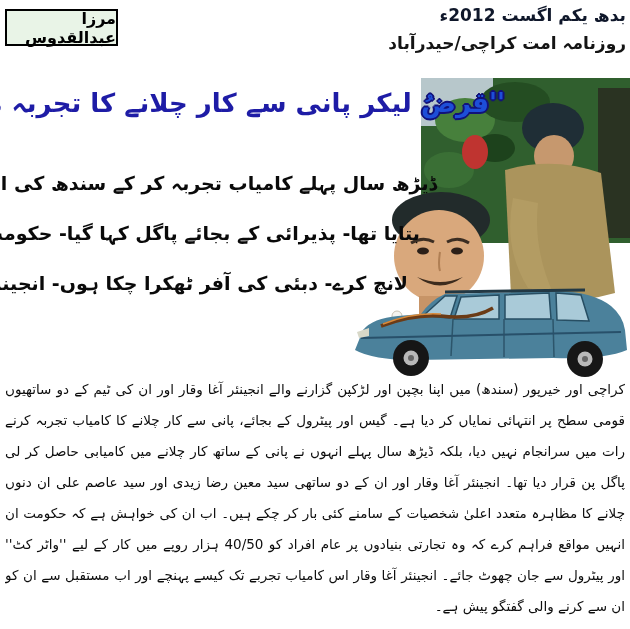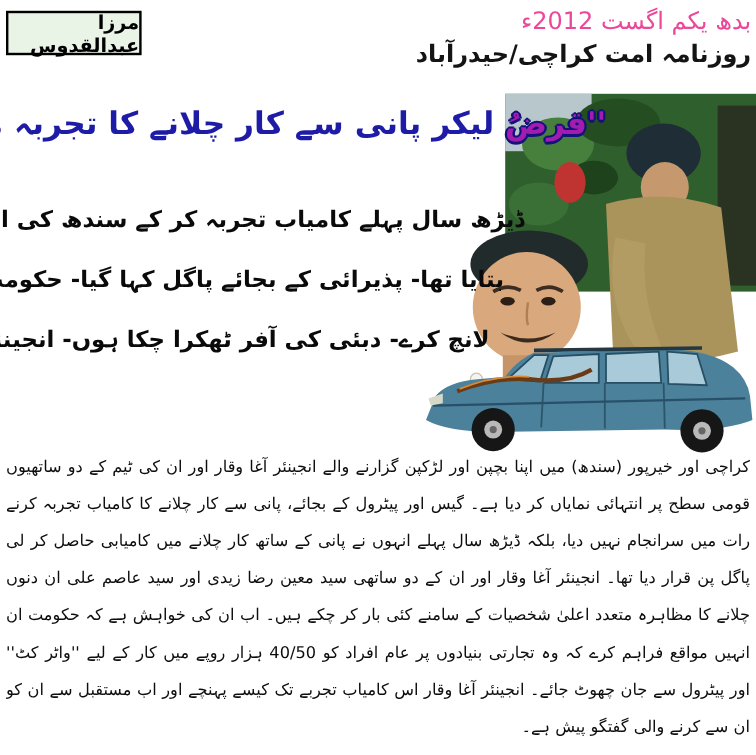--- a/index.html
+++ b/index.html
@@ -9,38 +9,38 @@
     overflow:hidden; font-family:"DejaVu Sans", sans-serif; direction:rtl;
   }
   
   .byline-box {
     position:absolute; left:5px; top:9px; width:113px; height:37px;
     background:#e9f4e7; border:2px solid #000;
     display:flex; align-items:center; justify-content:flex-start;
     font-size:16px; font-weight:bold; color:#000;
   }
   .date-line {
-    position:absolute; right:4px; top:5px; font-size:20px; font-weight:normal;
-    color:#ec4899; direction:rtl;
+    position:absolute; right:4px; top:5px; font-size:17px; font-weight:bold;
+    color:#0f172a; direction:rtl;
   }
   .paper-line {
-    position:absolute; right:4px; top:33px; font-size:20px; font-weight:bold;
+    position:absolute; right:4px; top:33px; font-size:17px; font-weight:bold;
     color:#141414; direction:rtl;
   }
   
   .photo-wrap { position:absolute; left:353px; top:78px; width:277px; height:300px; z-index:1; }
   
   .headline {
     position:absolute; top:88px; right:125px; z-index:3;
     direction:rtl; white-space:nowrap;
     font-size:26px; font-weight:bold; color:#1e1ca6;
     letter-spacing:-0.5px;
   }
   .headline .over-photo {
-    color:#a21caf;
+    color:#1d4ed8;
     text-shadow:2px 0 0 #12127a, -2px 0 0 #12127a, 0 2px 0 #12127a, 0 -2px 0 #12127a,
                 1px 1px 0 #12127a, -1px -1px 0 #12127a, 1px -1px 0 #12127a, -1px 1px 0 #12127a;
   }
   
   .subhead { position:absolute; top:160px; right:0; width:630px; z-index:2; }
   .subhead .sh-line {
     direction:rtl; text-align:right; white-space:nowrap;
     font-size:19px; font-weight:bold; color:#0a0a0a;
     height:50px; line-height:46px;
   }

